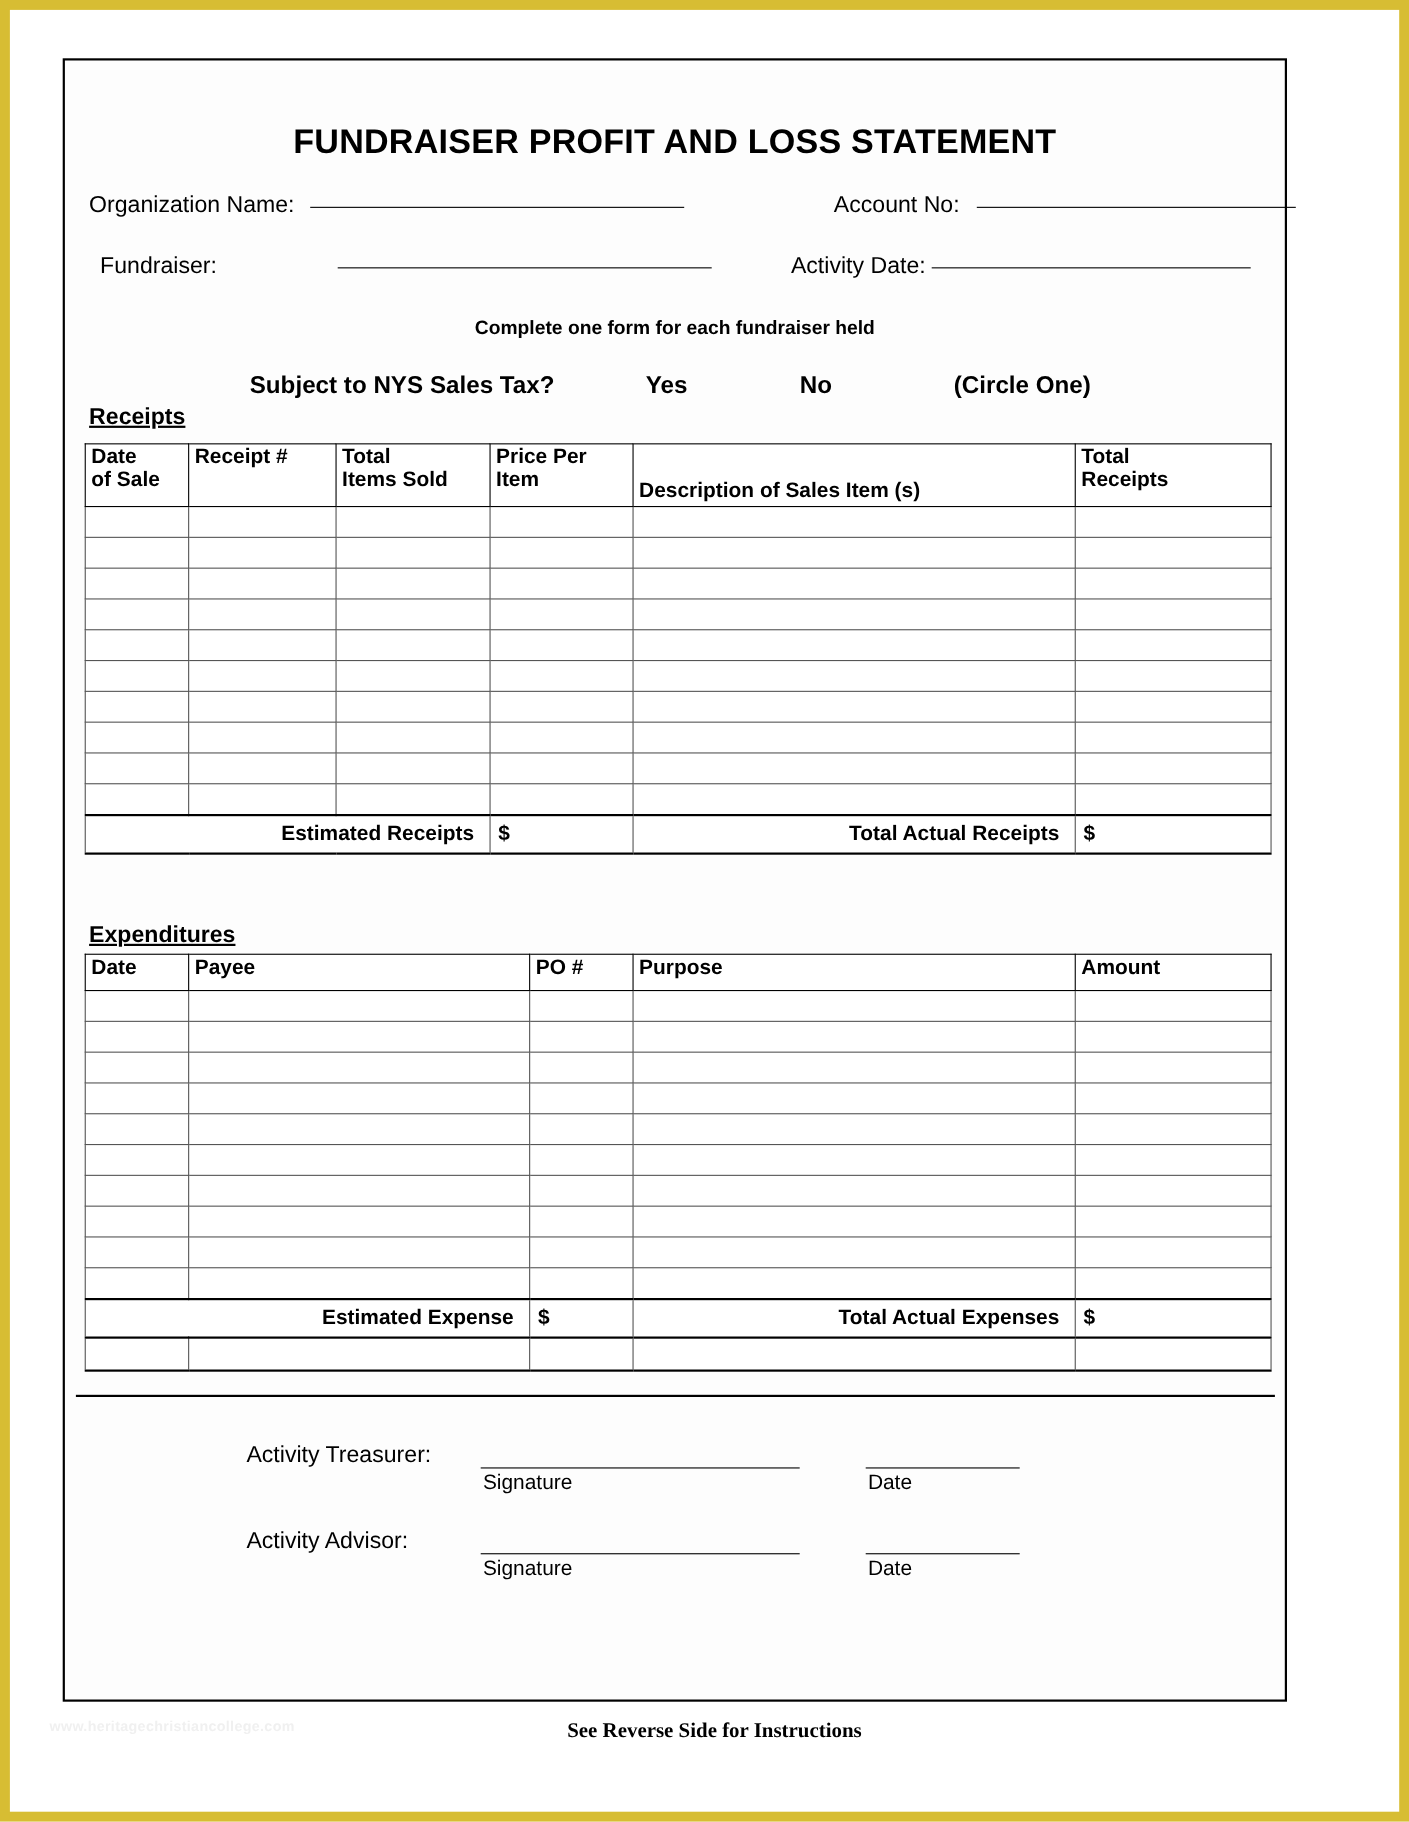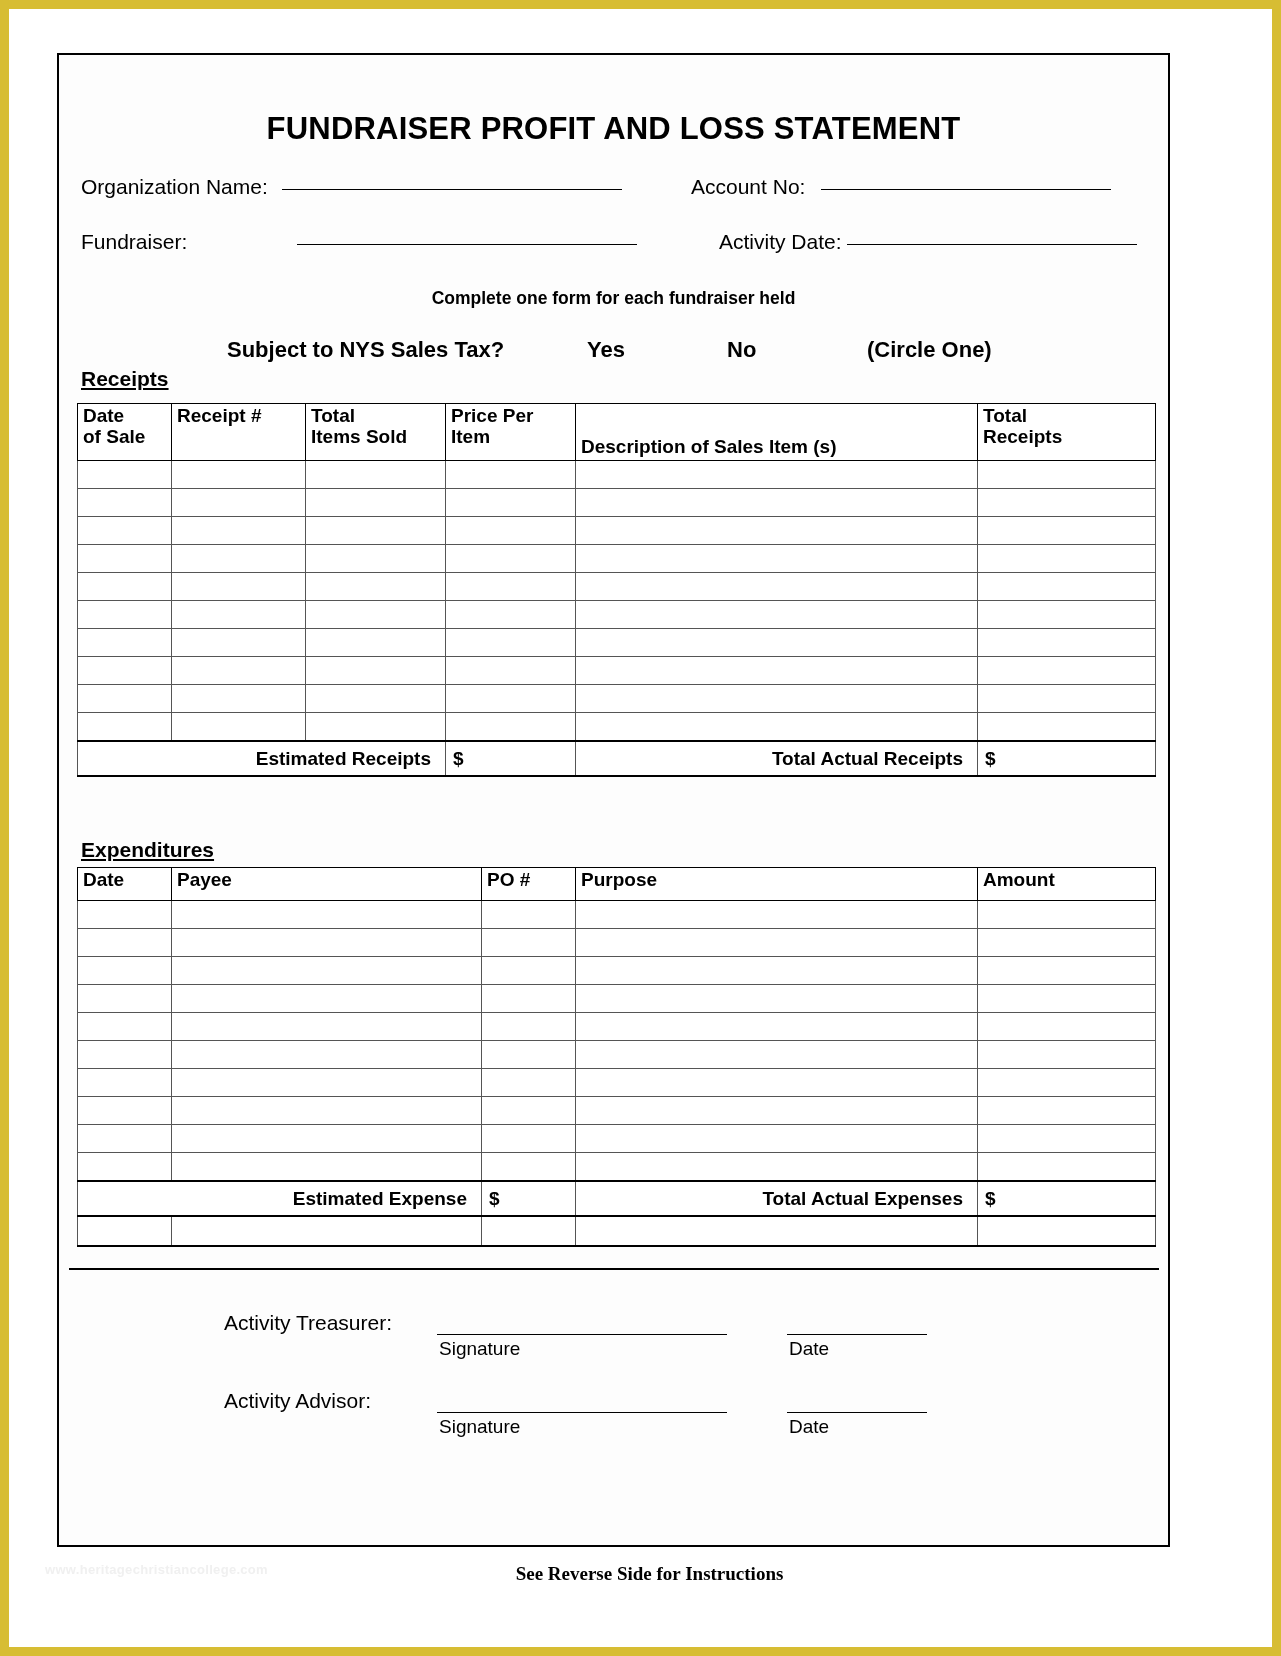--- a/index.html
+++ b/index.html
@@ -72,22 +72,22 @@
   }
   .fld-label { display: inline-block; }
   .rule {
     display: inline-block;
     border-bottom: 1.6px solid #000;
     height: 0;
     vertical-align: 4px;
   }
 
   .f-org   { left: 22px; }
-  .f-fund  { left: 22px; }
-  .f-acct  { left: 632px; }
+  .f-fund  { left: 32px; }
+  .f-acct  { left: 699px; }
   .f-date  { left: 660px; }
 
   .note-line {
     position: absolute;
     top: 233px;
     left: 0;
     width: 100%;
     text-align: center;
     font-size: 17.5px;
     font-weight: bold;

